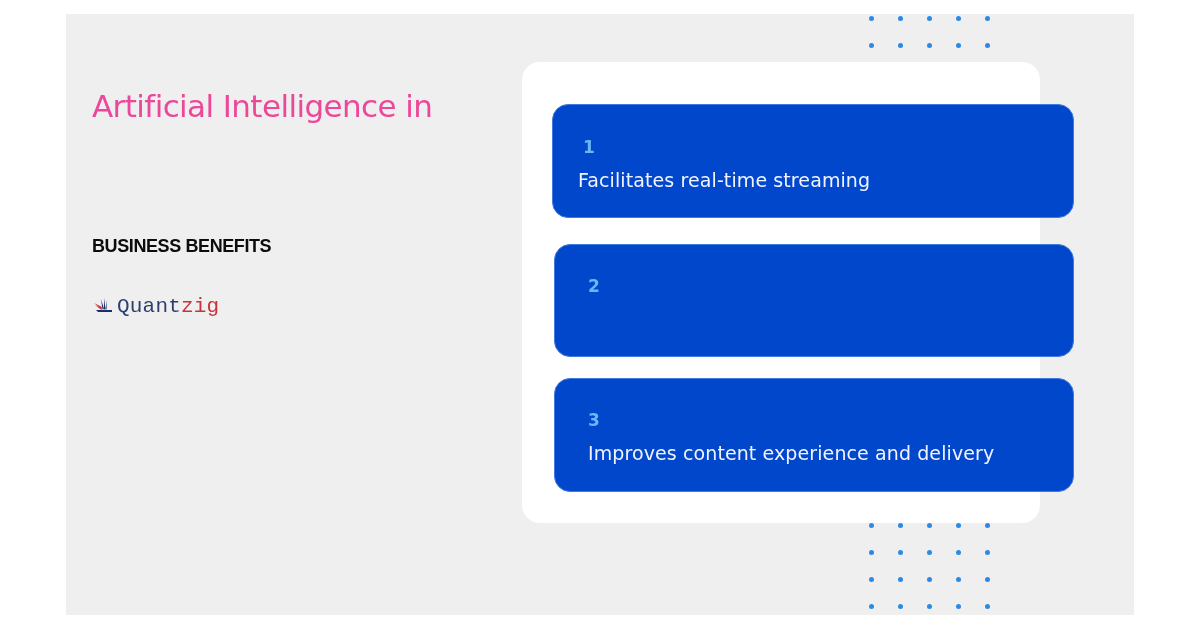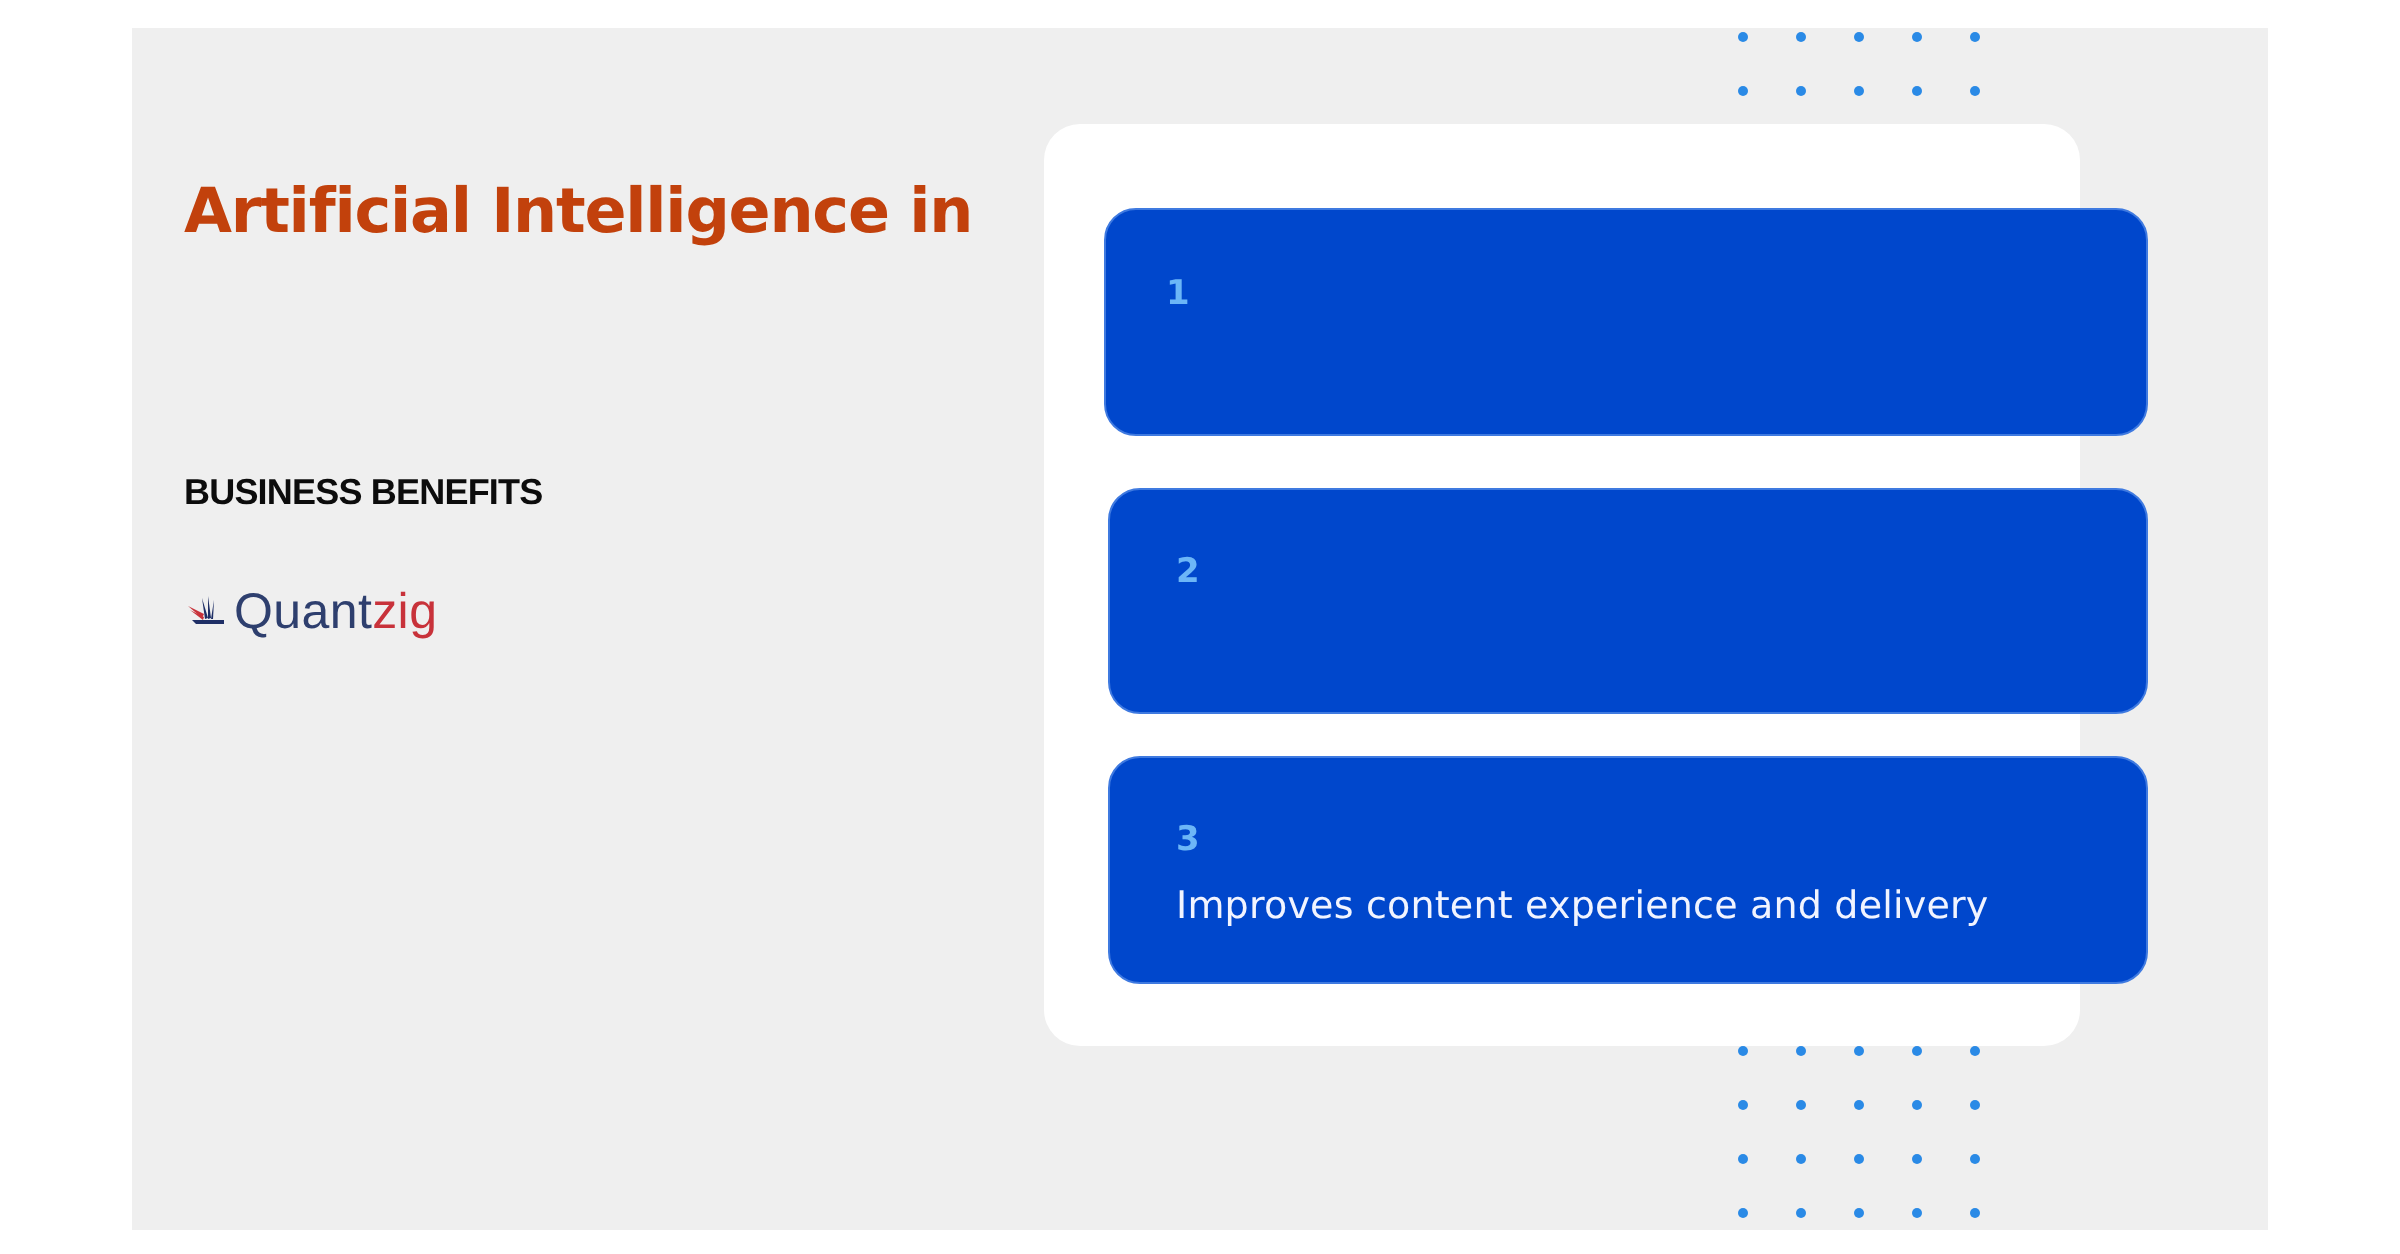--- a/index.html
+++ b/index.html
@@ -22,25 +22,25 @@
     height: 601px;
     background: #efefef;
   }
   .title {
     position: absolute;
     left: 92px;
     top: 86px;
     width: 420px;
     margin: 0;
     font-family: "DejaVu Sans", sans-serif;
-    font-weight: bold;
+    font-weight: normal;
     font-size: 31px;
     line-height: 40px;
     letter-spacing: -0.6px;
-    color: #c2410c;
+    color: #ec4899;
   }
   .title span { display: block; white-space: nowrap; }
   .subtitle {
     position: absolute;
     left: 92px;
     top: 236px;
     margin: 0;
     font-family: "Liberation Sans", sans-serif;
     font-weight: bold;
     font-size: 18px;
@@ -50,22 +50,22 @@
   .logo {
     position: absolute;
     left: 92px;
     top: 293px;
     height: 26px;
     display: flex;
     align-items: center;
   }
   .logo svg { width: 24px; height: 20px; }
   .logo-text {
-    font-family: Liberation Sans, sans-serif;
-    font-size: 25px;
+    font-family: Liberation Mono, monospace;
+    font-size: 21px;
     color: #2e3f6e;
     margin-left: 1px;
     letter-spacing: 0.2px;
   }
   .logo-text .accent { color: #c8323a; }
 
   .card {
     position: absolute;
     left: 522px;
     top: 62px;
@@ -155,20 +155,21 @@
     <path d="M15 4 L14.5 13.5 L13.5 13.5 Z" fill="#1f2f66"></path>
     <path d="M4 14 L20 14 L20 16 L6 16 Z" fill="#1f2f66"></path>
   </svg>
   <span class="logo-text"><span>Quant</span><span class="accent">zig</span></span>
 </div>
 
 <div class="card"></div>
 
 <div class="benefit b1">
   <span class="num">1</span>
+  <span class="text">Facilitates real-time streaming</span>
 </div>
 
 <div class="benefit b2">
   <span class="num">2</span>
 </div>
 
 <div class="benefit b3">
   <span class="num">3</span>
   <span class="text">Improves content experience and delivery</span>
 </div>

